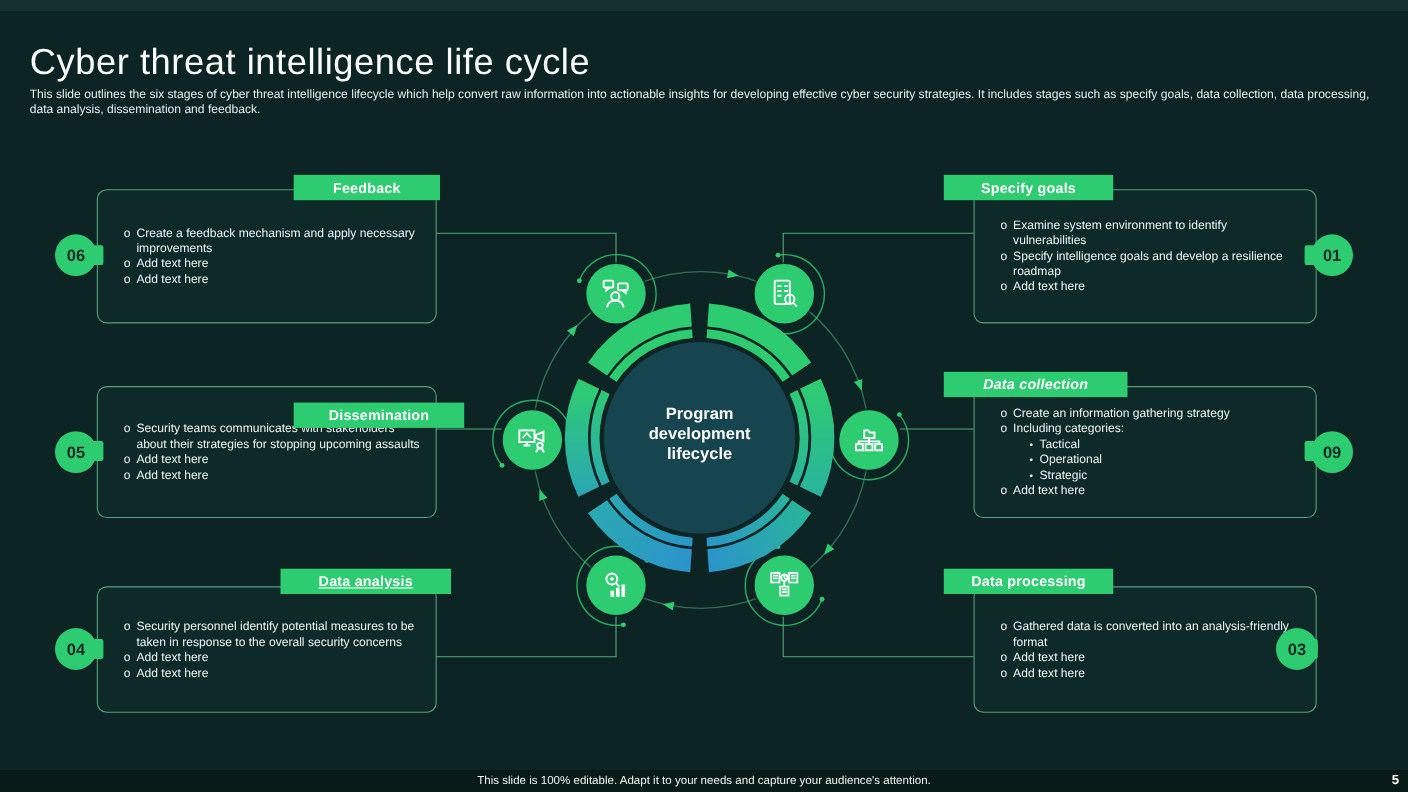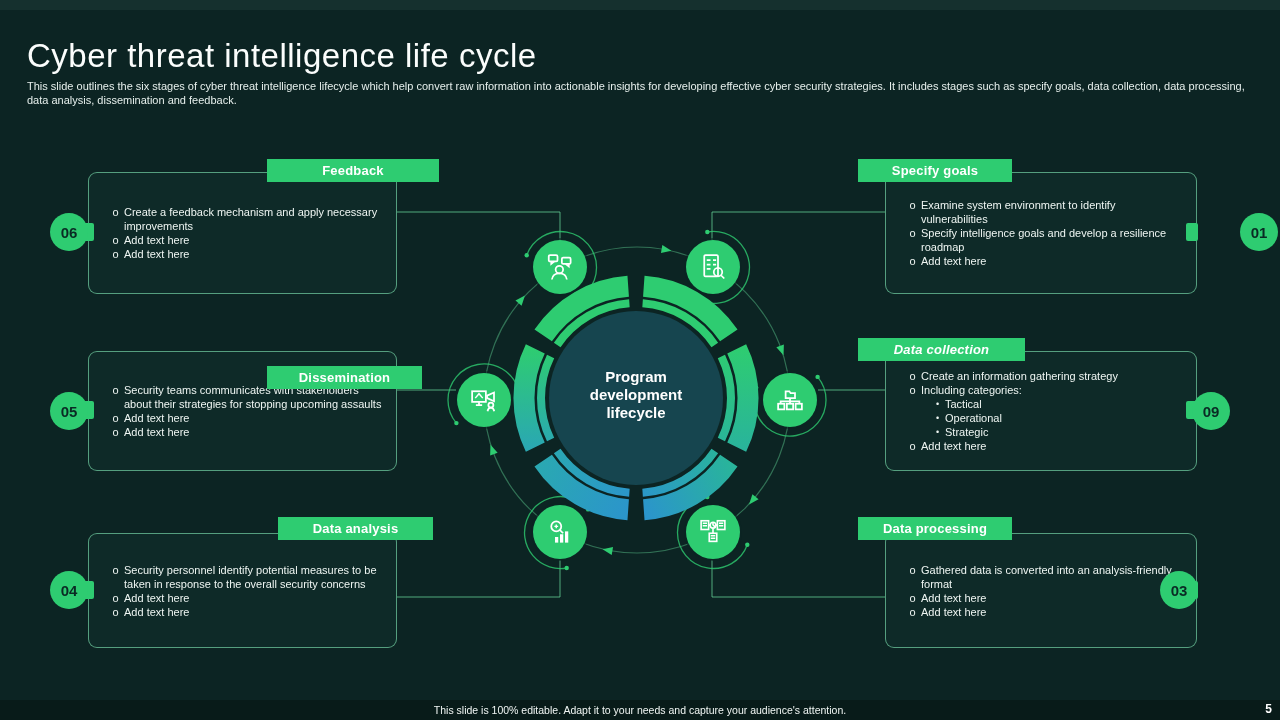--- a/index.html
+++ b/index.html
@@ -197,21 +197,21 @@
       <rect x="2.5" y="5" width="11" height="8.5"></rect>
         <path d="M8 13.5 V16 M5.5 16 h5"></path>
       <path d="M5 10.5 L8 7 L11 10.5" stroke-width="1.2"></path>
       <path d="M14.5 8.5 l5.5-2.5 v7 l-5.5-2.5 z"></path>
       <circle cx="17.5" cy="16" r="2"></circle>
         <path d="M14.8 21 c.4-2 1.4-3 2.7-3 c1.3 0 2.3 1 2.7 3"></path>
     </svg>
   </span>
 </div>
 
-<div class="abs tab" style="left:267px;top:159px;width:172px;">Feedback</div>
+<div class="abs tab" style="left:267px;top:159px;width:133px;">Feedback</div>
 <div class="abs box" style="left:88px;top:172px;width:307px;height:120px;">
   <ul>
       <li class="b-o">
         <span class="m">o</span>
         <span>Create a feedback mechanism and apply necessary improvements</span>
       </li>
       <li class="b-o">
         <span class="m">o</span>
         <span>Add text here</span>
       </li>
@@ -237,21 +237,21 @@
       </li>
       <li class="b-o">
         <span class="m">o</span>
         <span>Add text here</span>
       </li>
     </ul>
 </div>
 <div class="abs badge-t" style="left:82px;top:401px;"></div>
 <div class="abs badge-c" style="left:50px;top:392px;">05</div>
 
-<div class="abs tab" style="left:278px;top:517px;width:155px;">Data analysis</div>
+<div class="abs tab" style="left:255px;top:517px;width:155px;text-decoration:underline;">Data analysis</div>
 <div class="abs box" style="left:88px;top:533px;width:307px;height:113px;">
   <ul>
       <li class="b-o">
         <span class="m">o</span>
         <span>Security personnel identify potential measures to be taken in response to the overall security concerns</span>
       </li>
       <li class="b-o">
         <span class="m">o</span>
         <span>Add text here</span>
       </li>
@@ -275,21 +275,21 @@
         <span class="m">o</span>
         <span>Specify intelligence goals and develop a resilience roadmap</span>
       </li>
       <li class="b-o">
         <span class="m">o</span>
         <span>Add text here</span>
       </li>
     </ul>
 </div>
 <div class="abs badge-t" style="left:1186px;top:223px;"></div>
-<div class="abs badge-c" style="left:1240px;top:213px;">01</div>
+<div class="abs badge-c" style="left:1192px;top:213px;">01</div>
 
 <div class="abs tab" style="left:858px;top:338px;width:167px;font-style:italic;">Data collection</div>
 <div class="abs box" style="left:885px;top:351px;width:310px;height:118px;">
   <ul>
       <li class="b-o">
         <span class="m">o</span>
         <span>Create an information gathering strategy</span>
       </li>
       <li class="b-o">
         <span class="m">o</span>

